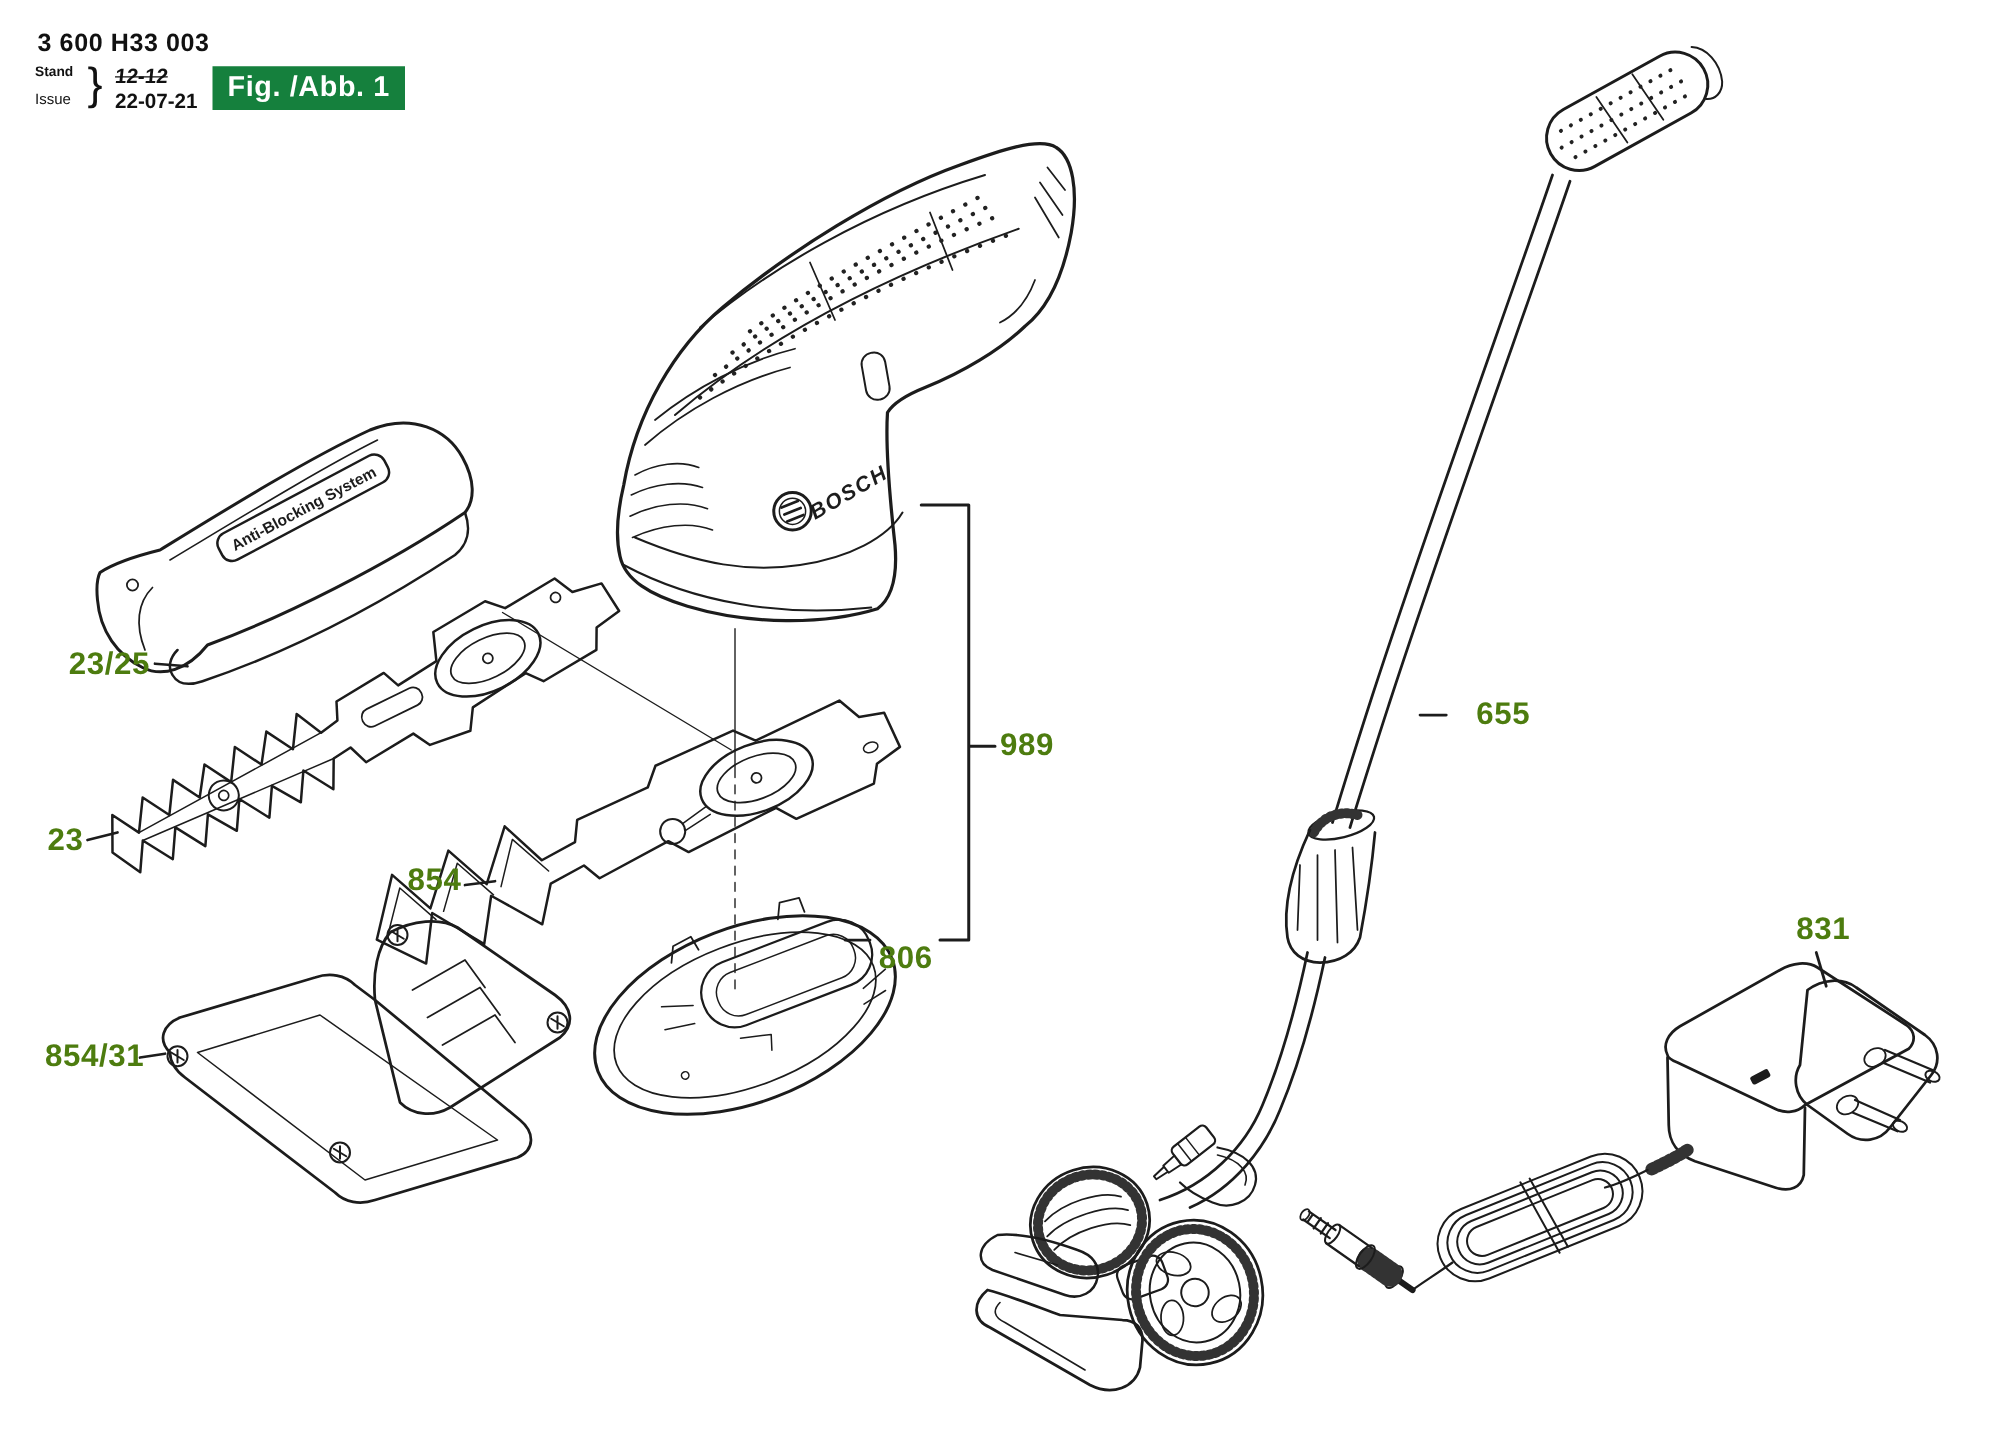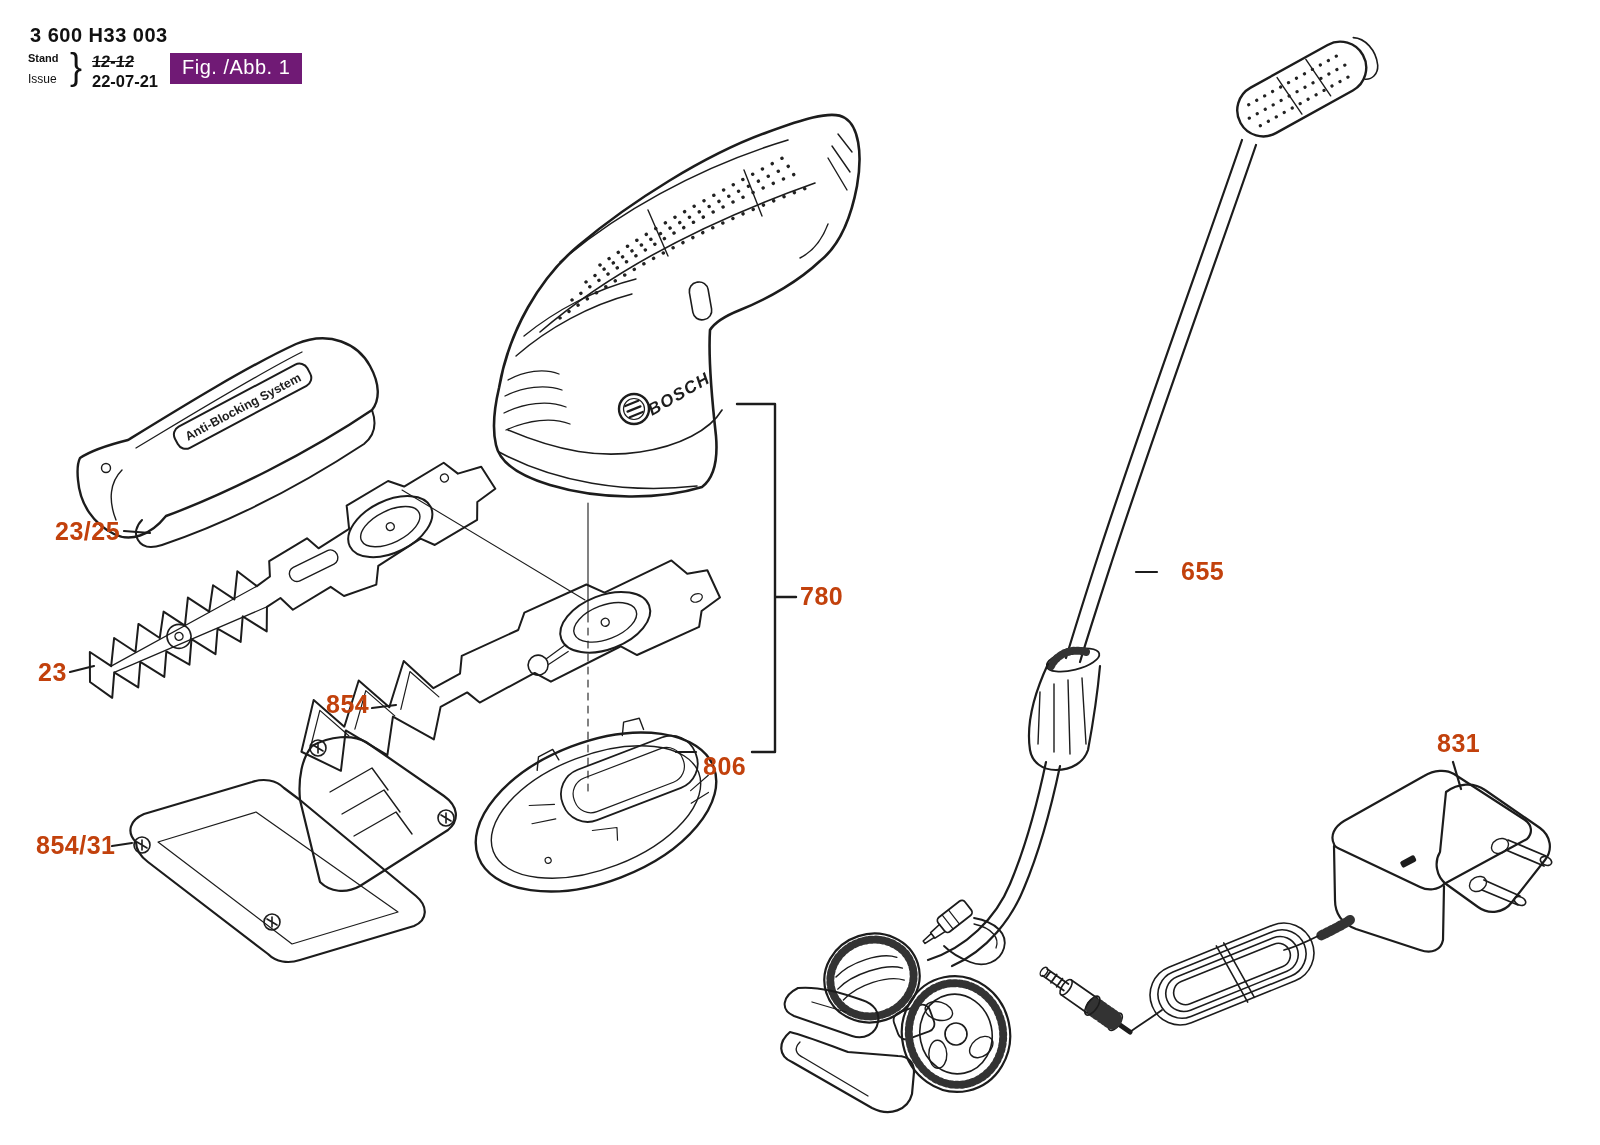--- a/index.html
+++ b/index.html
@@ -1,27 +1,27 @@
 <!DOCTYPE html>
 <html><head>
 <meta charset="utf-8">
 <style>
   html,body{margin:0;padding:0;background:#fff;}
   .page{position:relative;width:1600px;height:1145px;background:#fff;overflow:hidden;
         font-family:"Liberation Sans","DejaVu Sans",sans-serif;color:#111;}
   svg.art{position:absolute;left:0;top:0;}
   .abs{position:absolute;white-space:nowrap;}
-  .part-label{font-size:25px;font-weight:bold;color:#c2410c;letter-spacing:0.5px;}
+  .part-label{font-size:25px;font-weight:bold;color:#4d7c0f;letter-spacing:0.5px;}
   .hdr-num{left:30px;top:24px;font-size:20px;font-weight:600;letter-spacing:0.5px;}
   .hdr-stand{left:28px;top:52px;font-size:11px;font-weight:bold;}
   .hdr-issue{left:28px;top:72px;font-size:12px;}
   .hdr-brace{left:70px;top:46px;font-size:36px;font-weight:300;}
   .hdr-standval{left:92px;top:52px;font-size:16.5px;font-weight:600;text-decoration:line-through;transform:skewX(-6deg);}
   .hdr-issueval{left:92px;top:72px;font-size:16.5px;font-weight:600;}
-  .fig-box{left:170px;top:53px;background:#701a75;color:#fff;font-size:20px;font-weight:normal;
+  .fig-box{left:170px;top:53px;background:#15803d;color:#fff;font-size:23px;font-weight:bold;
            padding:3px 12px 5px 12px;letter-spacing:0.5px;}
   .footer{left:30px;top:1000px;font-size:18.5px;line-height:25.5px;}
   .footer div{white-space:nowrap;}
 </style>
 </head>
 <body>
 
 <div class="page">
 
 <svg class="art" width="1600" height="1145" viewBox="0 0 1600 1145" fill="none" stroke="#1c1c1c" stroke-linecap="round" stroke-linejoin="round">
@@ -250,18 +250,18 @@
   <div class="abs hdr-standval">12-12</div>
   <div class="abs hdr-issueval">22-07-21</div>
   <div class="abs fig-box">Fig. /Abb. 1</div>
 </div>
 
 <div class="abs part-label" style="left:55px;top:517px;">23/25</div>
 <div class="abs part-label" style="left:38px;top:658px;">23</div>
 <div class="abs part-label" style="left:326px;top:690px;">854</div>
 <div class="abs part-label" style="left:36px;top:831px;">854/31</div>
 <div class="abs part-label" style="left:703px;top:736px;margin-top:16px;">806</div>
-<div class="abs part-label" style="left:800px;top:582px;">780</div>
+<div class="abs part-label" style="left:800px;top:582px;">989</div>
 <div class="abs part-label" style="left:1181px;top:557px;">655</div>
 <div class="abs part-label" style="left:1437px;top:729px;">831</div>
 
 
 </div>
 
 </body></html>

